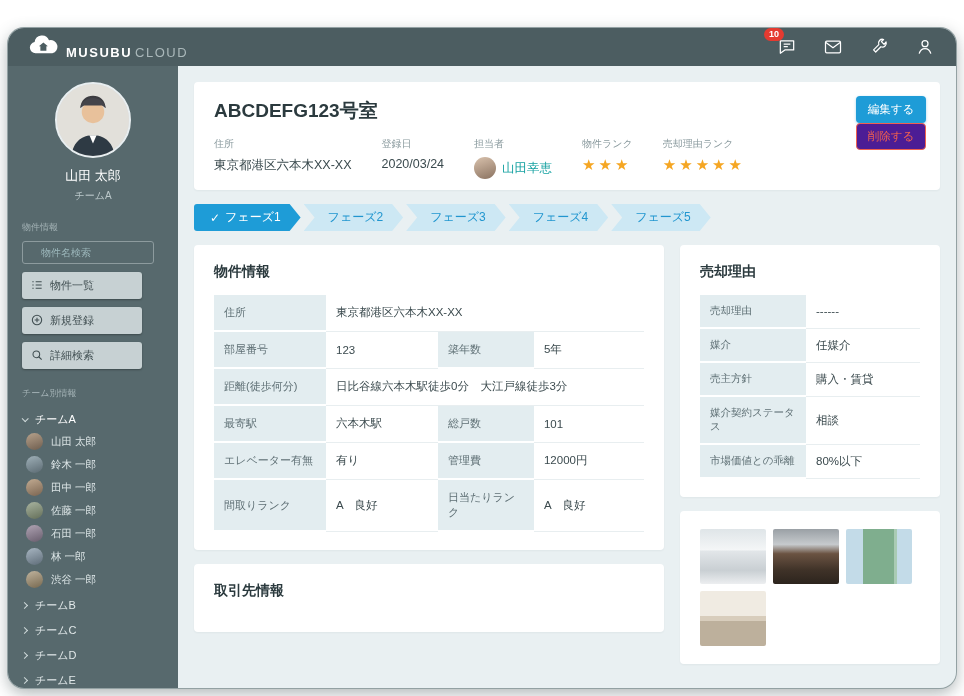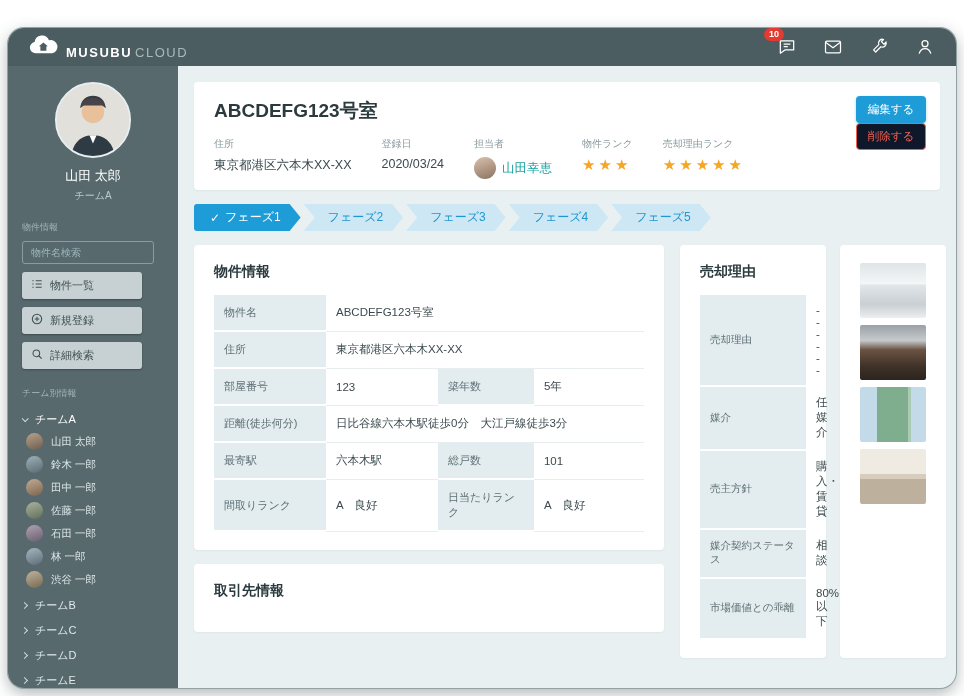--- a/index.html
+++ b/index.html
@@ -27,26 +27,26 @@
   
   .body-row { flex:1; display:flex; min-height:0; }
   
   .sidebar { width:170px; flex:0 0 auto; background:#57696d; padding:16px 14px; overflow:hidden; }
   .avatar-lg { width:76px; height:76px; border-radius:50%; margin:0 auto; overflow:hidden; background:#d9dde0; border:2px solid #e8eef0; }
   .user-name { text-align:center; color:#fff; font-size:13px; margin-top:9px; }
   .user-team { text-align:center; color:#bcc9cb; font-size:10px; margin-top:4px; }
   .side-label { font-size:9px; color:#a3b2b5; margin:18px 0 7px; }
   .side-search input {
     width:132px; background:transparent; border:1px solid #8d9b9e; border-radius:3px;
-    padding:5px 8px; color:#e3eaeb; font-size:10px; outline:none;
+    padding:5px 18px; color:#e3eaeb; font-size:10px; outline:none;
     font-family:"Liberation Sans","DejaVu Sans",sans-serif;
   }
   .side-search input::placeholder { color:#9db8bc; }
   .side-btn {
-    display:flex; gap:7px; width:120px;
+    display:flex; align-items:center; gap:7px; width:120px;
     background:#c7d1d3; color:#414f52; border:none; border-radius:3px;
     padding:6px 9px; margin:8px 0; font-size:11px; cursor:pointer;
     box-shadow:0 1px 2px rgba(0,0,0,.3); text-align:left;
     font-family:"Liberation Sans","DejaVu Sans",sans-serif;
   }
   .chev { display:inline-block; width:5px; height:5px; border-right:1.5px solid #cfd9da; border-bottom:1.5px solid #cfd9da; }
   .chev.down { transform:rotate(45deg) translateY(-1px); }
   .chev.right { transform:rotate(-45deg); }
   .team-row { display:flex; align-items:center; gap:8px; color:#fff; font-size:11px; margin:12px 0 4px; cursor:pointer; }
   .member { display:flex; align-items:center; gap:8px; margin:6px 0 6px 4px; color:#dde6e7; font-size:10.5px; cursor:pointer; }
@@ -66,36 +66,36 @@
   .info-label { font-size:10px; color:#8a9a9e; margin-bottom:6px; }
   .info-value { font-size:12.5px; color:#3a4a4e; }
   .manager-row { display:flex; align-items:center; gap:6px; }
   .avatar-xs { width:22px; height:22px; border-radius:50%; background:linear-gradient(160deg,#d9c2ad,#8a7260); }
   .manager-name { font-size:12.5px; color:#17a2a2; cursor:pointer; }
   .stars { color:#f5a623; font-size:15px; letter-spacing:3px; line-height:1; margin-top:1px; }
   .header-actions { position:absolute; right:14px; top:14px; display:flex; flex-direction:column; }
   .btn { width:70px; height:27px; border-radius:4px; font-size:11.5px; cursor:pointer;
          font-family:"Liberation Sans","DejaVu Sans",sans-serif; }
   .btn-edit { background:#1e9cd7; color:#fff; border:none; box-shadow:0 1px 3px rgba(30,156,215,.4); }
-  .btn-delete { background:#0f172a; color:#f0604f; border:1px solid #f0604f; }
+  .btn-delete { background:#4c1d95; color:#f0604f; border:1px solid #f0604f; }
   
   .phases { display:flex; gap:3px; margin:14px 0; }
   .phase {
     height:27px; display:flex; align-items:center; gap:5px;
     padding:0 20px 0 24px; background:#cde8f4; color:#2196cf; font-size:12px; cursor:pointer;
     clip-path:polygon(0 0, calc(100% - 11px) 0, 100% 50%, calc(100% - 11px) 100%, 0 100%, 11px 50%);
   }
   .phase.first { padding-left:16px; border-radius:3px 0 0 3px;
     clip-path:polygon(0 0, calc(100% - 11px) 0, 100% 50%, calc(100% - 11px) 100%, 0 100%); }
   .phase.active { background:#1e9cd7; color:#fff; }
   .phase .check { font-size:12px; }
   
   .columns { display:flex; gap:16px; align-items:flex-start; }
   .left-col { flex:0 0 470px; display:flex; flex-direction:column; gap:14px; }
-  .right-col { flex:1; min-width:0; display:flex; gap:14px; }
+  .right-col { flex:1; min-width:0; display:flex; flex-direction:column; gap:14px; }
   .section-card { padding:18px 20px; }
   .card-title { font-size:14px; font-weight:bold; color:#2b3a3e; margin-bottom:14px; }
   table.info-table { width:100%; border-collapse:collapse; table-layout:fixed; }
   .info-table td { font-size:11.5px; padding:10px 10px; vertical-align:middle; }
   .info-table td.lbl { background:#e3edf0; color:#5f7075; border-bottom:2px solid #fff; font-size:11px; }
   .info-table td.val { color:#3b4a4e; border-bottom:1px solid #e8eef0; }
   .col-l1 { width:112px; } .col-v1 { width:auto; } .col-l2 { width:96px; } .col-v2 { width:110px; }
   table.side-table { width:100%; border-collapse:collapse; table-layout:fixed; }
   .side-table td { font-size:11px; padding:9px 10px; vertical-align:middle; }
   .side-table td.lbl { background:#e3edf0; color:#5f7075; border-bottom:2px solid #fff; width:106px; font-size:10.5px; }
@@ -317,43 +317,45 @@
           <section class="card section-card">
             <h2 class="card-title">物件情報</h2>
             <table class="info-table">
               <colgroup>
                   <col class="col-l1">
                   <col class="col-v1">
                   <col class="col-l2">
                   <col class="col-v2">
                 </colgroup>
               <tbody>
-                  <tr>
-                <td class="lbl">物件名</td>
-                <td class="val" colspan="3">ABCDEFG123号室</td>
-              </tr>
               <tr>
                 <td class="lbl">住所</td>
                 <td class="val" colspan="3">東京都港区六本木XX-XX</td>
               </tr>
               <tr>
                 <td class="lbl">部屋番号</td>
                 <td class="val">123</td>
                 <td class="lbl">築年数</td>
                 <td class="val">5年</td>
               </tr>
               <tr>
                 <td class="lbl">距離(徒歩何分)</td>
                 <td class="val" colspan="3">日比谷線六本木駅徒歩0分　大江戸線徒歩3分</td>
               </tr>
               <tr>
                 <td class="lbl">最寄駅</td>
                 <td class="val">六本木駅</td>
                 <td class="lbl">総戸数</td>
                 <td class="val">101</td>
+              </tr>
+              <tr>
+                <td class="lbl">エレベーター有無</td>
+                <td class="val">有り</td>
+                <td class="lbl">管理費</td>
+                <td class="val">12000円</td>
               </tr>
               <tr>
                 <td class="lbl">間取りランク</td>
                 <td class="val">A　良好</td>
                 <td class="lbl">日当たりランク</td>
                 <td class="val">A　良好</td>
               </tr>
             </tbody>
               </table>
           </section>

